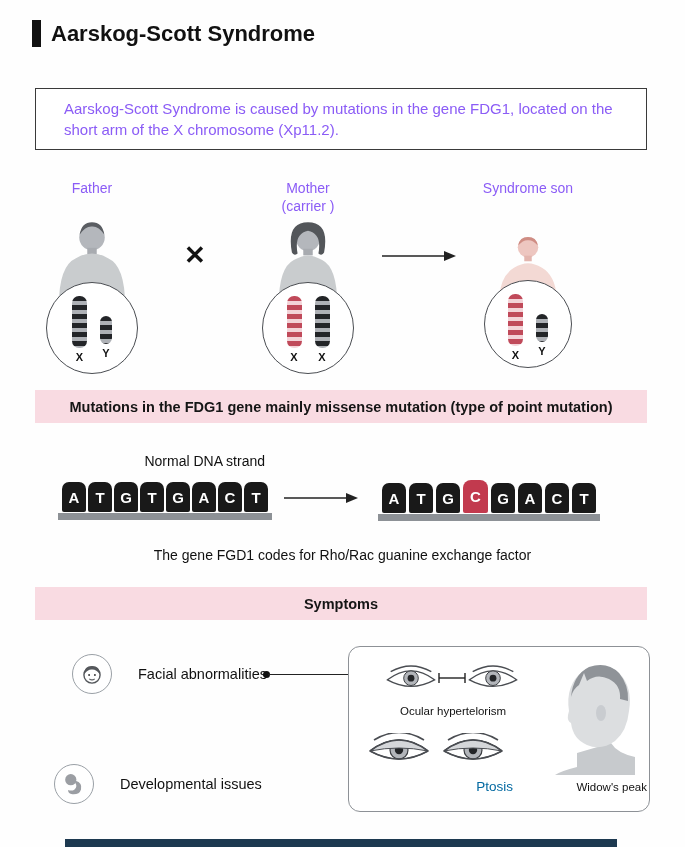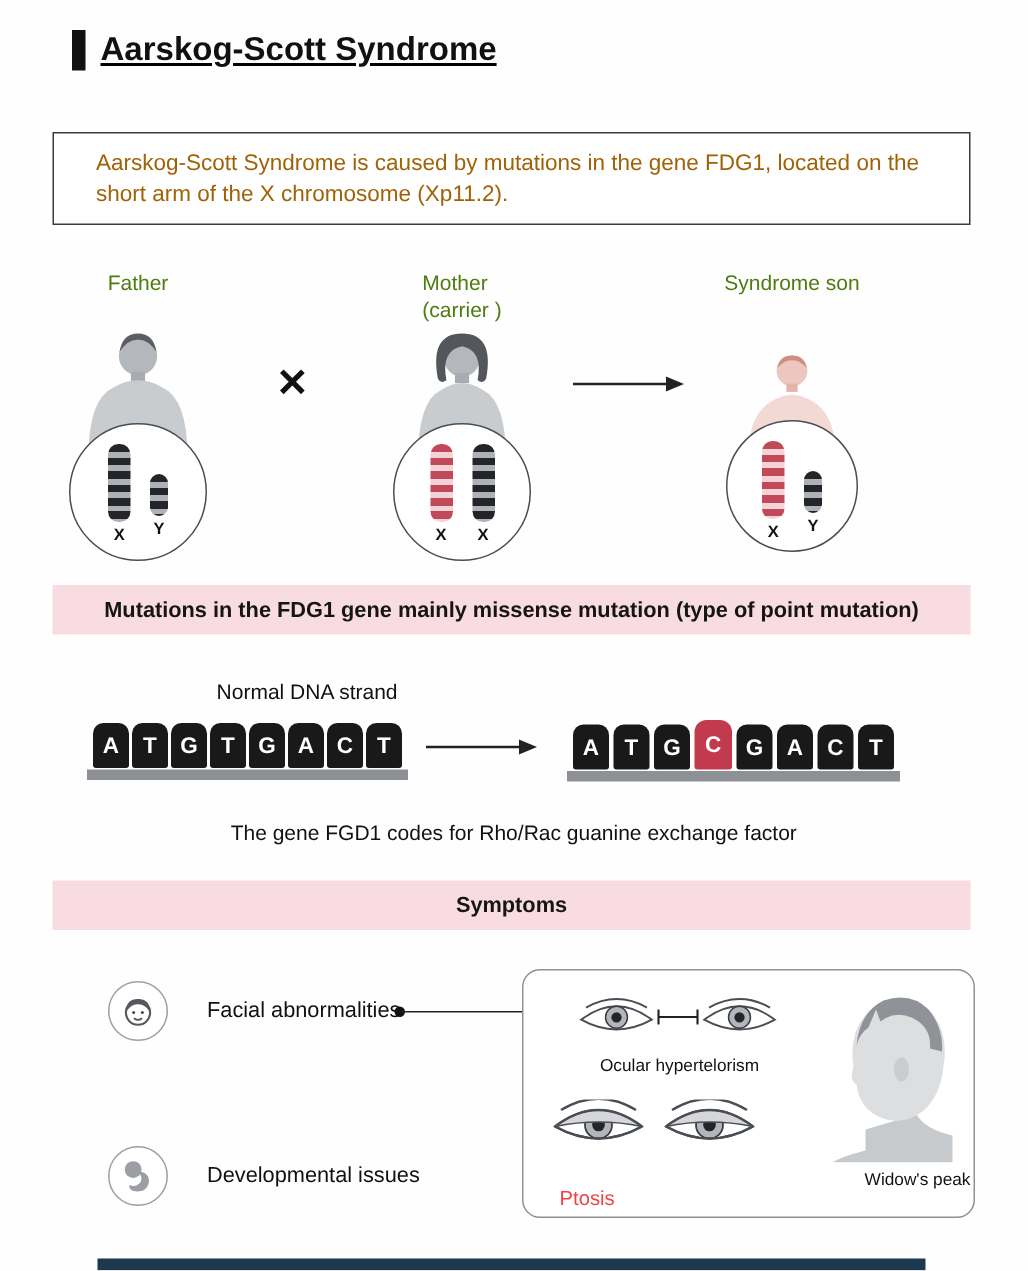--- a/index.html
+++ b/index.html
@@ -1,32 +1,32 @@
 <!DOCTYPE html>
 <html style="--banner-pink: #f9dbe2; --mutation-red: #c23a4e; --affected-pink: #e9b6b0; --footer-dark: #1d3950;"><head>
 <meta charset="utf-8">
 <style>
   html,body { margin:0; padding:0; background:#ffffff; font-family:"Liberation Sans", sans-serif; }
   .canvas { position:relative; width:685px; height:847px; background:#fefefe; overflow:hidden; }
 
   
-  .title-row { position:absolute; left:48px; top:20px; display:flex; align-items:flex-start; gap:10px;text-decoration:underline; }
+  .title-row { position:absolute; left:32px; top:20px; display:flex; align-items:flex-end; gap:10px; }
   .title-bar { width:9px; height:27px; background:#111; }
   .title-text { font-size:22px; font-weight:bold; color:#111; margin:0; }
 
   
   .info-box { position:absolute; left:35px; top:88px; width:612px; height:62px; border:1.5px solid #3a3a3a; box-sizing:border-box; display:flex; align-items:center; background:#fff; }
-  .info-text { padding:0 28px; font-size:15px; color:#a16207; line-height:1.4; }
+  .info-text { padding:0 28px; font-size:15px; color:#8b5cf6; line-height:1.4; }
 
   
   .person { position:absolute; width:140px; display:flex; flex-direction:column; align-items:center; }
   #father { left:22px; top:180px; }
   #mother { left:238px; top:180px; }
   #son    { left:458px; top:180px; }
-  .person-label { font-size:14px; color:#4d7c0f; line-height:1.25; min-height:36px; }
+  .person-label { font-size:14px; color:#8b5cf6; text-align:center; line-height:1.25; min-height:36px; }
   .person-label span { display:block; }
   .figure { display:block; }
   #son .figure { margin-top:16px; }
   .karyo { width:92px; height:92px; border-radius:50%; background:#fff; border:1.5px solid #4a4d52; box-sizing:border-box;
            display:flex; align-items:flex-start; justify-content:center; gap:13px; padding-top:13px; margin-top:-26px; position:relative; z-index:2; }
   #son .karyo { width:88px; height:88px; margin-top:-18px; }
   .chromo-col { display:flex; flex-direction:column; align-items:center; gap:3px; }
   .short-col { margin-top:20px; }
   .chromo { width:15px; border-radius:7px; }
   .c-tall { height:52px; }
@@ -57,38 +57,38 @@
   .base { width:24px; height:30px; background:#191919; color:#fff; font-weight:bold; font-size:15px;
           display:flex; align-items:center; justify-content:center; border-radius:7px 7px 2px 2px; }
   .base.mut { background:var(--mutation-red,#c23a4e); height:33px; width:25px; border-radius:8px 8px 2px 2px; }
   .backbone { height:7px; background:#8d9196; align-self:stretch; margin:1px -4px 0 -4px; }
   .gene-note { position:absolute; left:0; top:547px; width:685px; text-align:center; font-size:14px; color:#111; }
 
   
   .symptom-row { position:absolute; display:flex; align-items:center; gap:26px; }
   #row-facial   { left:72px; top:654px; }
   #row-skeletal { left:72px; top:712px; }
-  #row-dev      { left:72px; top:764px; }
+  #row-dev      { left:54px; top:764px; }
   .symptom-icon { width:40px; height:40px; border-radius:50%; border:1.5px solid #9aa0a6; background:#fff;
                   display:flex; align-items:center; justify-content:center; box-sizing:border-box; }
   .symptom-label { font-size:14.5px; color:#111; white-space:nowrap; }
   .connector-dot  { position:absolute; left:263px; top:671px; width:7px; height:7px; background:#111; border-radius:50%; }
   .connector-line { position:absolute; left:268px; top:674px; width:80px; border-top:1.6px solid #222; }
 
   
   .detail-box { position:absolute; left:348px; top:646px; width:302px; height:166px; border:1.6px solid #8d9196;
                 border-radius:12px; background:#fff; box-sizing:border-box; }
   .detail-box .abs { position:absolute; }
   #eye-left   { left:36px;  top:18px; width:52px; }
   #eye-right  { left:118px; top:18px; width:52px; }
   #measure    { left:89px;  top:25px; width:28px; }
   #cap-hyper  { left:20px;  top:58px;  width:168px; text-align:center; font-size:11.5px; color:#111; }
   #ptosis-left  { left:18px; top:86px; width:64px; }
   #ptosis-right { left:92px; top:86px; width:64px; }
-  #cap-ptosis { left:24px;  top:132px; width:140px; text-align:left; font-size:13.5px; color:#ef4444;margin-top:12px; }
+  #cap-ptosis { left:24px;  top:132px; width:140px; text-align:right; font-size:13.5px; color:#0369a1; }
   #head-profile { left:186px; top:8px; width:104px; height:120px; }
   #cap-widow  { left:176px; top:134px; width:122px; text-align:right; font-size:11.5px; color:#111; }
 
   .footer-bar { position:absolute; left:65px; top:839px; width:552px; height:8px; background:var(--footer-dark,#1d3950); }
 </style>
 </head>
 <body>
 
 <div class="canvas">
 

